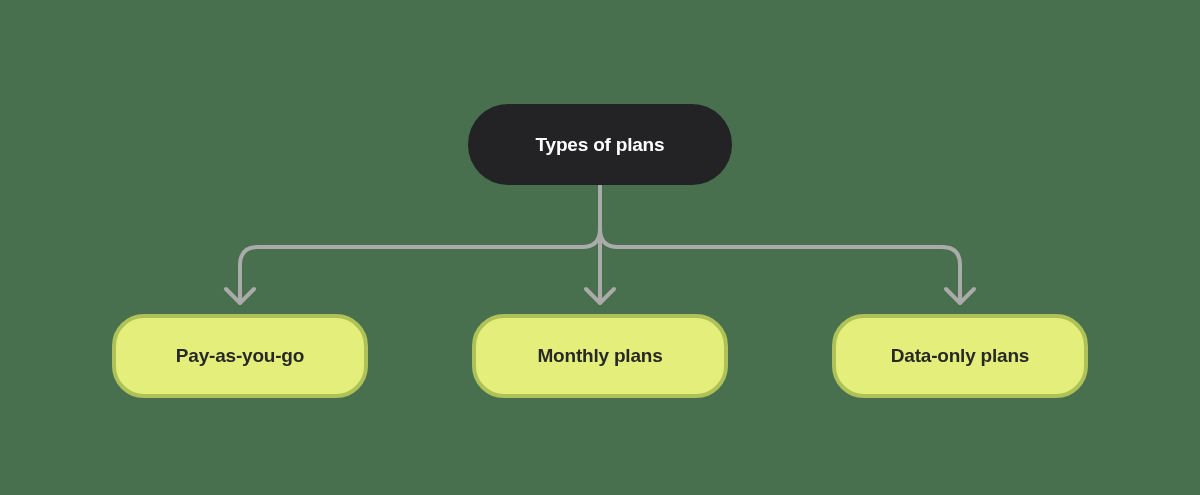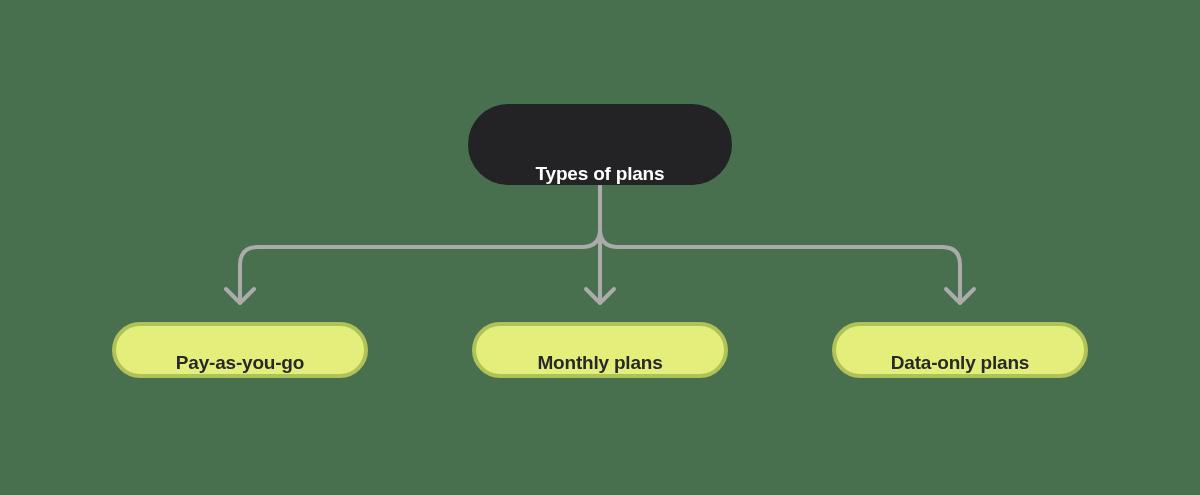--- a/index.html
+++ b/index.html
@@ -23,41 +23,41 @@
   .connectors path {
     fill: none;
     stroke: var(--connector, #ABABAB);
     stroke-width: 4;
     stroke-linecap: round;
     stroke-linejoin: round;
   }
   .node {
     position: absolute;
     display: flex;
-    align-items: flex-end;
+    align-items: center;
     justify-content: center;
     box-sizing: border-box;
     font-weight: bold;
     font-size: 19px;
     letter-spacing: -0.2px;
     white-space: nowrap;
   }
   .node--root {
     left: 468px;
     top: 104px;
     width: 264px;
     height: 81px;
     border-radius: 40px;
     background: var(--root-fill, #232326);
     color: var(--root-text, #FFFFFF);
   }
   .node--child {
-    top: 322px;
+    top: 314px;
     width: 256px;
-    height: 56px;
+    height: 84px;
     border-radius: 32px;
     background: var(--child-fill, #E4EF7B);
     border: 4px solid var(--child-border, #AFC258);
     color: var(--child-text, #282828);
   }
   .node--child-0 { left: 112px; }
   .node--child-1 { left: 472px; }
   .node--child-2 { left: 832px; }
 </style>
 </head>

